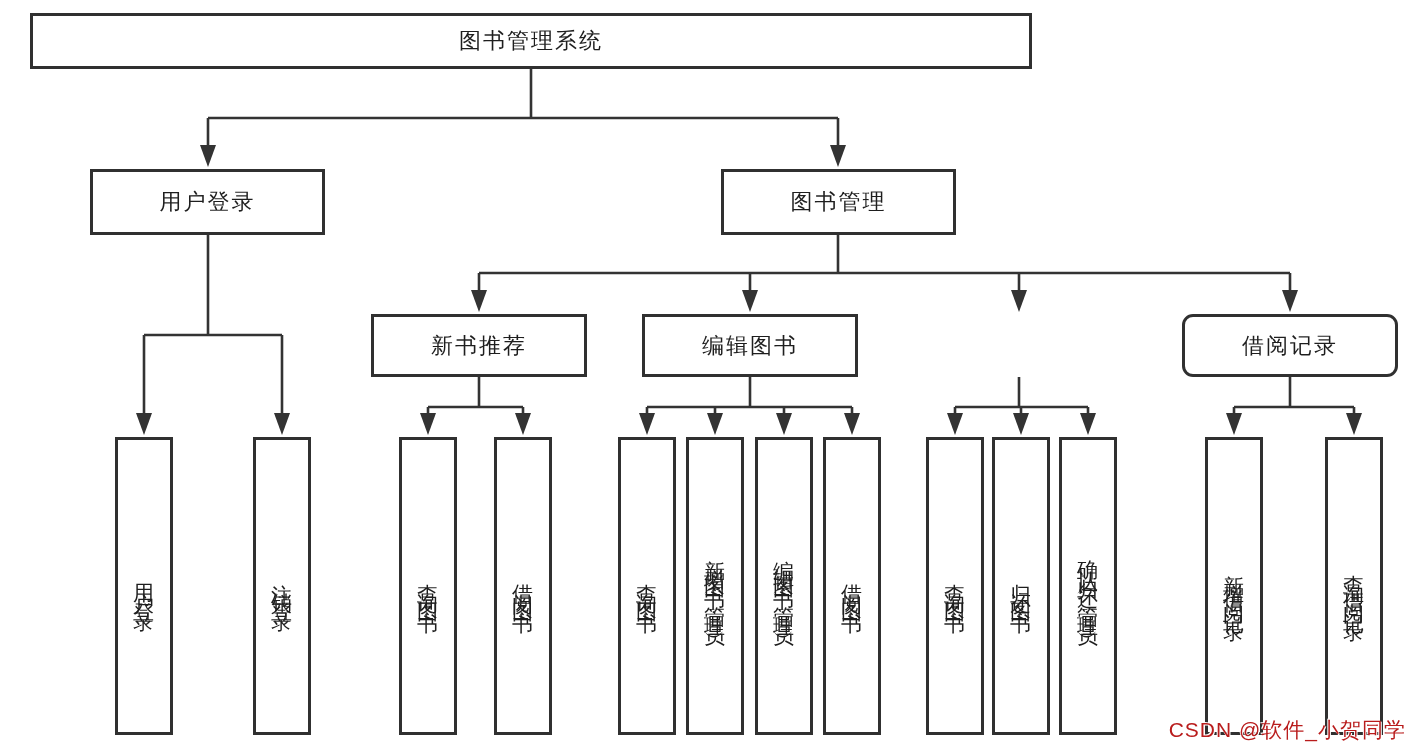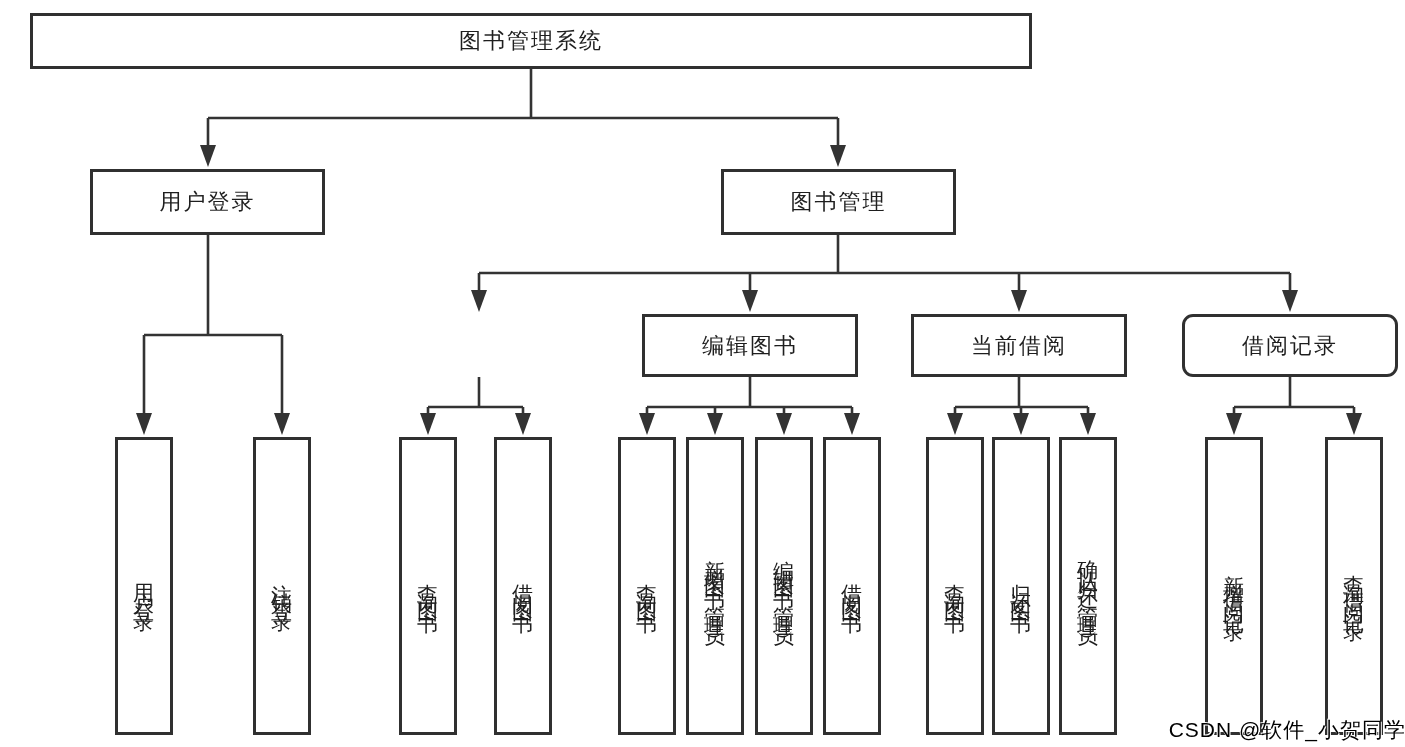--- a/index.html
+++ b/index.html
@@ -41,21 +41,21 @@
     line-height: 1;
     letter-spacing: 0.45em;
     white-space: nowrap;
   }
   .watermark {
     position: absolute;
     right: 8px;
     bottom: 3px;
     font-size: 21px;
     letter-spacing: 1px;
-    color: #000000;
+    color: #b91c1c;
     text-shadow: 1px 1px 0 #ffffff, -1px -1px 0 #ffffff;
     z-index: 3;
     white-space: nowrap;
   }
 </style>
 </head>
 <body>
 
 <div class="stage">
 
@@ -112,22 +112,22 @@
       <polygon points="1217,413 1233,413 1225,435" fill="#333333"></polygon>
       <path d="M1345,407 V417" fill="none" stroke="#333333" stroke-width="2.6"></path>
       <polygon points="1337,413 1353,413 1345,435" fill="#333333"></polygon>
     </svg>
 
   <div class="box hbox" style="left:21px; top:13px; width:1002px; height:56px;">图书管理系统</div>
 
   <div class="box hbox" style="left:81px; top:169px; width:235px; height:66px;">用户登录</div>
   <div class="box hbox" style="left:712px; top:169px; width:235px; height:66px;text-align:right;">图书管理</div>
 
+  <div class="box hbox" style="left:362px; top:314px; width:216px; height:63px;">新书推荐</div>
   <div class="box hbox" style="left:633px; top:314px; width:216px; height:63px;">编辑图书</div>
-  <div class="box hbox" style="left:902px; top:314px; width:216px; height:63px;">当前借阅</div>
   <div class="box hbox" style="left:1173px; top:314px; width:216px; height:63px;border-radius:11px;">借阅记录</div>
 
   <div class="box vbox" style="left:106px; top:437px; width:58px; height:298px;">
     <span class="vtext">用户登录</span>
     </div>
   <div class="box vbox" style="left:244px; top:437px; width:58px; height:298px;">
     <span class="vtext">注销登录</span>
     </div>
 
   <div class="box vbox" style="left:390px; top:437px; width:58px; height:298px;">

